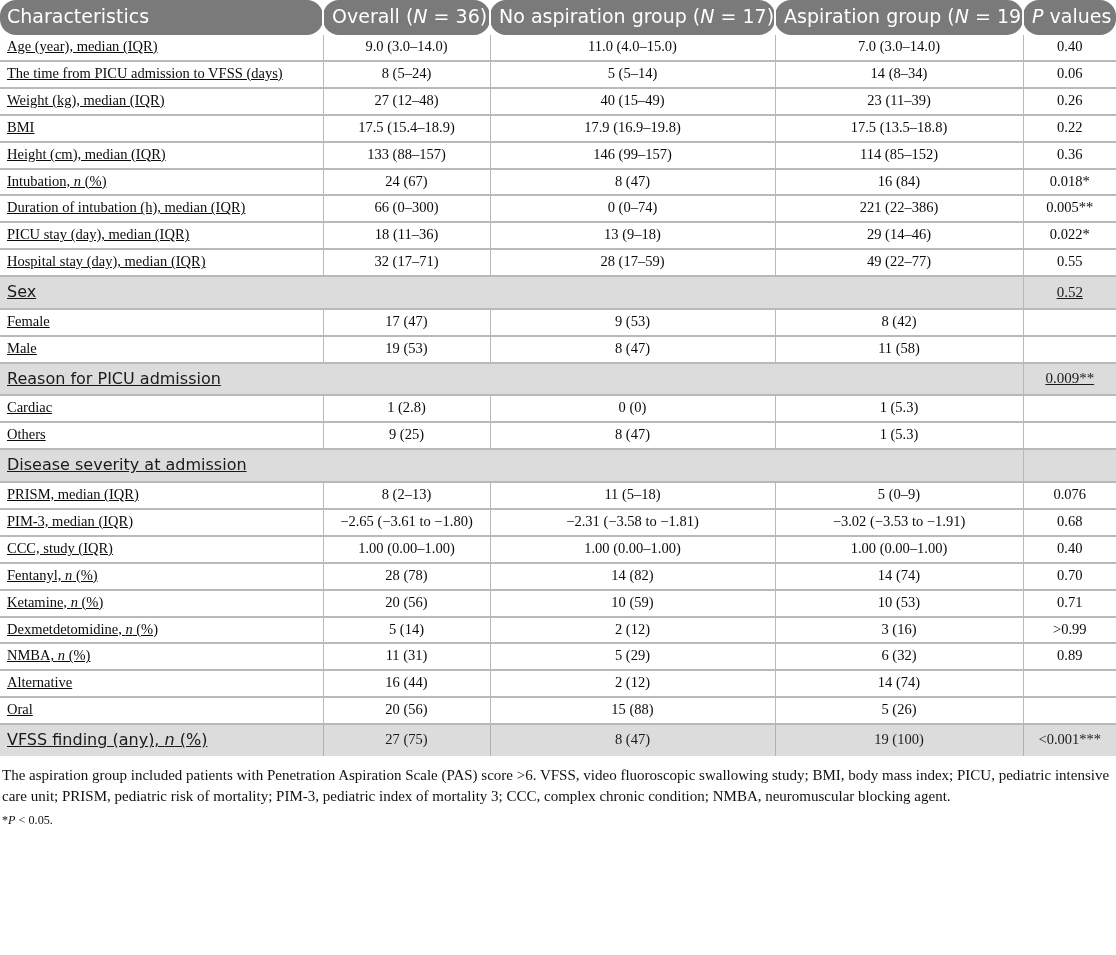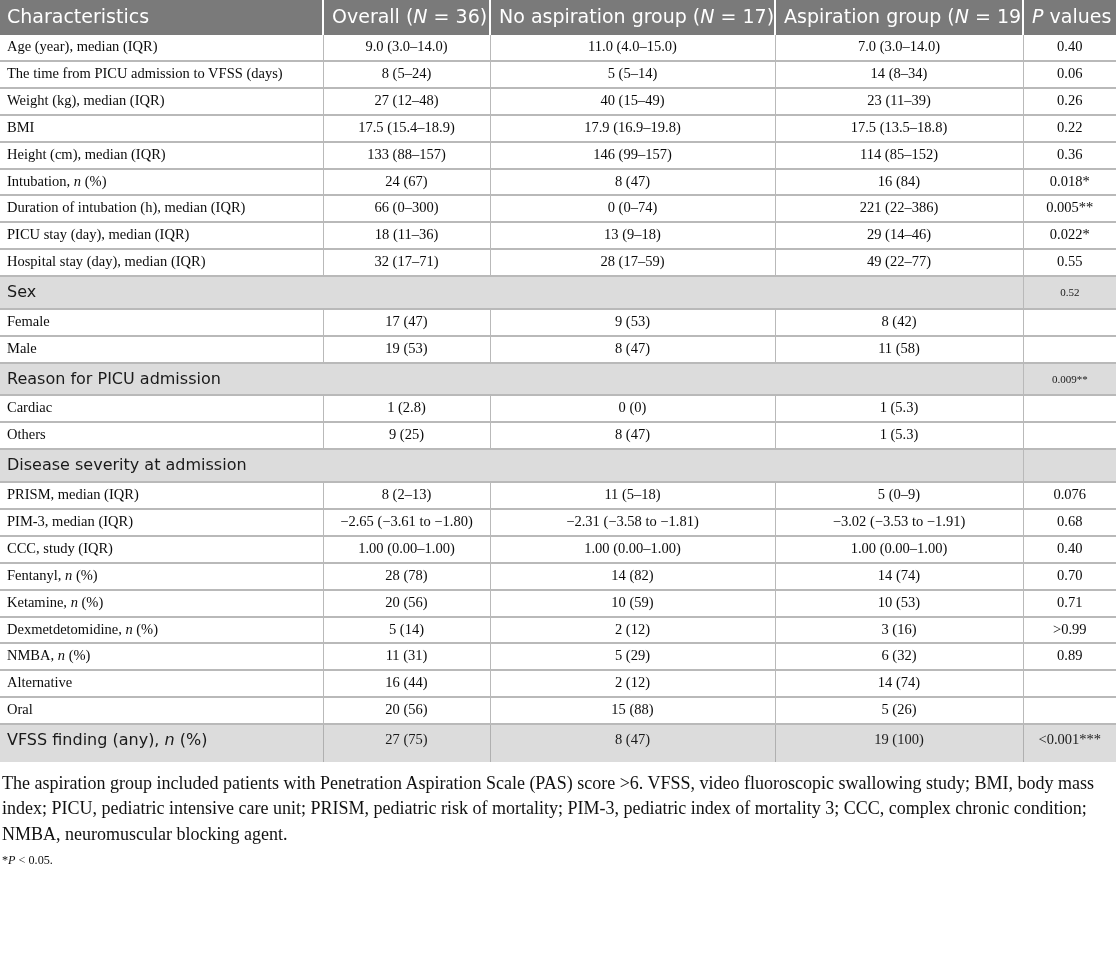--- a/index.html
+++ b/index.html
@@ -35,20 +35,21 @@
     color: #ffffff;
     font-family: "DejaVu Sans", sans-serif;
     font-weight: 400;
     font-size: 19px;
     line-height: 1.15;
     padding: 6px 8px 7px 8px;
     border-right: 2px solid #ffffff;
     vertical-align: middle;
     white-space: nowrap;
     overflow: hidden;
+    border-radius: 16px;
   }
   thead th.th-char   { text-align: left;  padding-left: 7px; }
   thead th.th-num    { text-align: center; }
   thead th.th-last   { border-right: none; text-align: center; }
   thead th i, thead th em { font-style: italic; }
 
   
   tbody td {
     font-family: "Liberation Serif", serif;
     font-size: 14.5px;
@@ -56,53 +57,54 @@
     color: #0b0b0b;
     padding: 4px 6px 5px 6px;
     border-bottom: 2px solid #b9b9b9;
     border-right: 1px solid #b9b9b9;
     vertical-align: middle;
     background: #ffffff;
     white-space: nowrap;
     overflow: hidden;
   }
   tbody tr td:last-child { border-right: none; }
-  tbody td.label { text-align: left; padding-left: 7px; }
+  tbody td.label { text-align: left; padding-left: 7px; text-decoration: underline; }
   tbody td.num   { text-align: center; }
 
   
   tbody tr.section td {
     background: #dcdcdc;
     border-right: none;
     font-family: "DejaVu Sans", sans-serif;
     font-size: 16px;
     color: #1a1a1a;
     padding-top: 6px;
     padding-bottom: 7px;
+    text-decoration: underline;
   }
   tbody tr.section td.sec-label {
     text-align: left;
     padding-left: 7px;
   }
   tbody tr.section td.sec-p {
     border-left: 1px solid #b9b9b9;
     text-align: center;
     font-family: "Liberation Serif", serif;
-    font-size: 11px;
+    font-size: 15px;
     margin-left: 48px;
   }
 
   
   tbody tr.hilite td {
     background: #dcdcdc;
     font-family: "DejaVu Sans", sans-serif;
     font-size: 16px;
     color: #1a1a1a;
     padding-top: 6px;
-    padding-bottom: 13px;
+    padding-bottom: 7px;
     border-right: 1px solid #b0b0b0;
     border-bottom: 2px solid #b9b9b9;
   }
   tbody tr.hilite td:last-child { border-right: none; }
   tbody tr.hilite td.num {
     font-family: "Liberation Serif", serif;
     font-size: 14.5px;
     margin-top: 19px;
   }
   tbody tr.hilite td.label { text-align: left; padding-left: 7px; }
@@ -113,21 +115,21 @@
 
   
   #footnotes {
     font-family: "Liberation Serif", serif;
     color: #111111;
     padding: 9px 2px 0 2px;
     width: 1116px;
     box-sizing: border-box;
   }
   #footnotes .fn-main {
-    font-size: 18px;
+    font-size: 15px;
     line-height: 1.42;
     margin: 0 0 4px 0;
     text-align: left;
   }
   #footnotes .fn-star {
     font-size: 12.2px;
     line-height: 1.5;
     margin: 0;
   }
   #footnotes .fn-star i { font-style: italic; }

